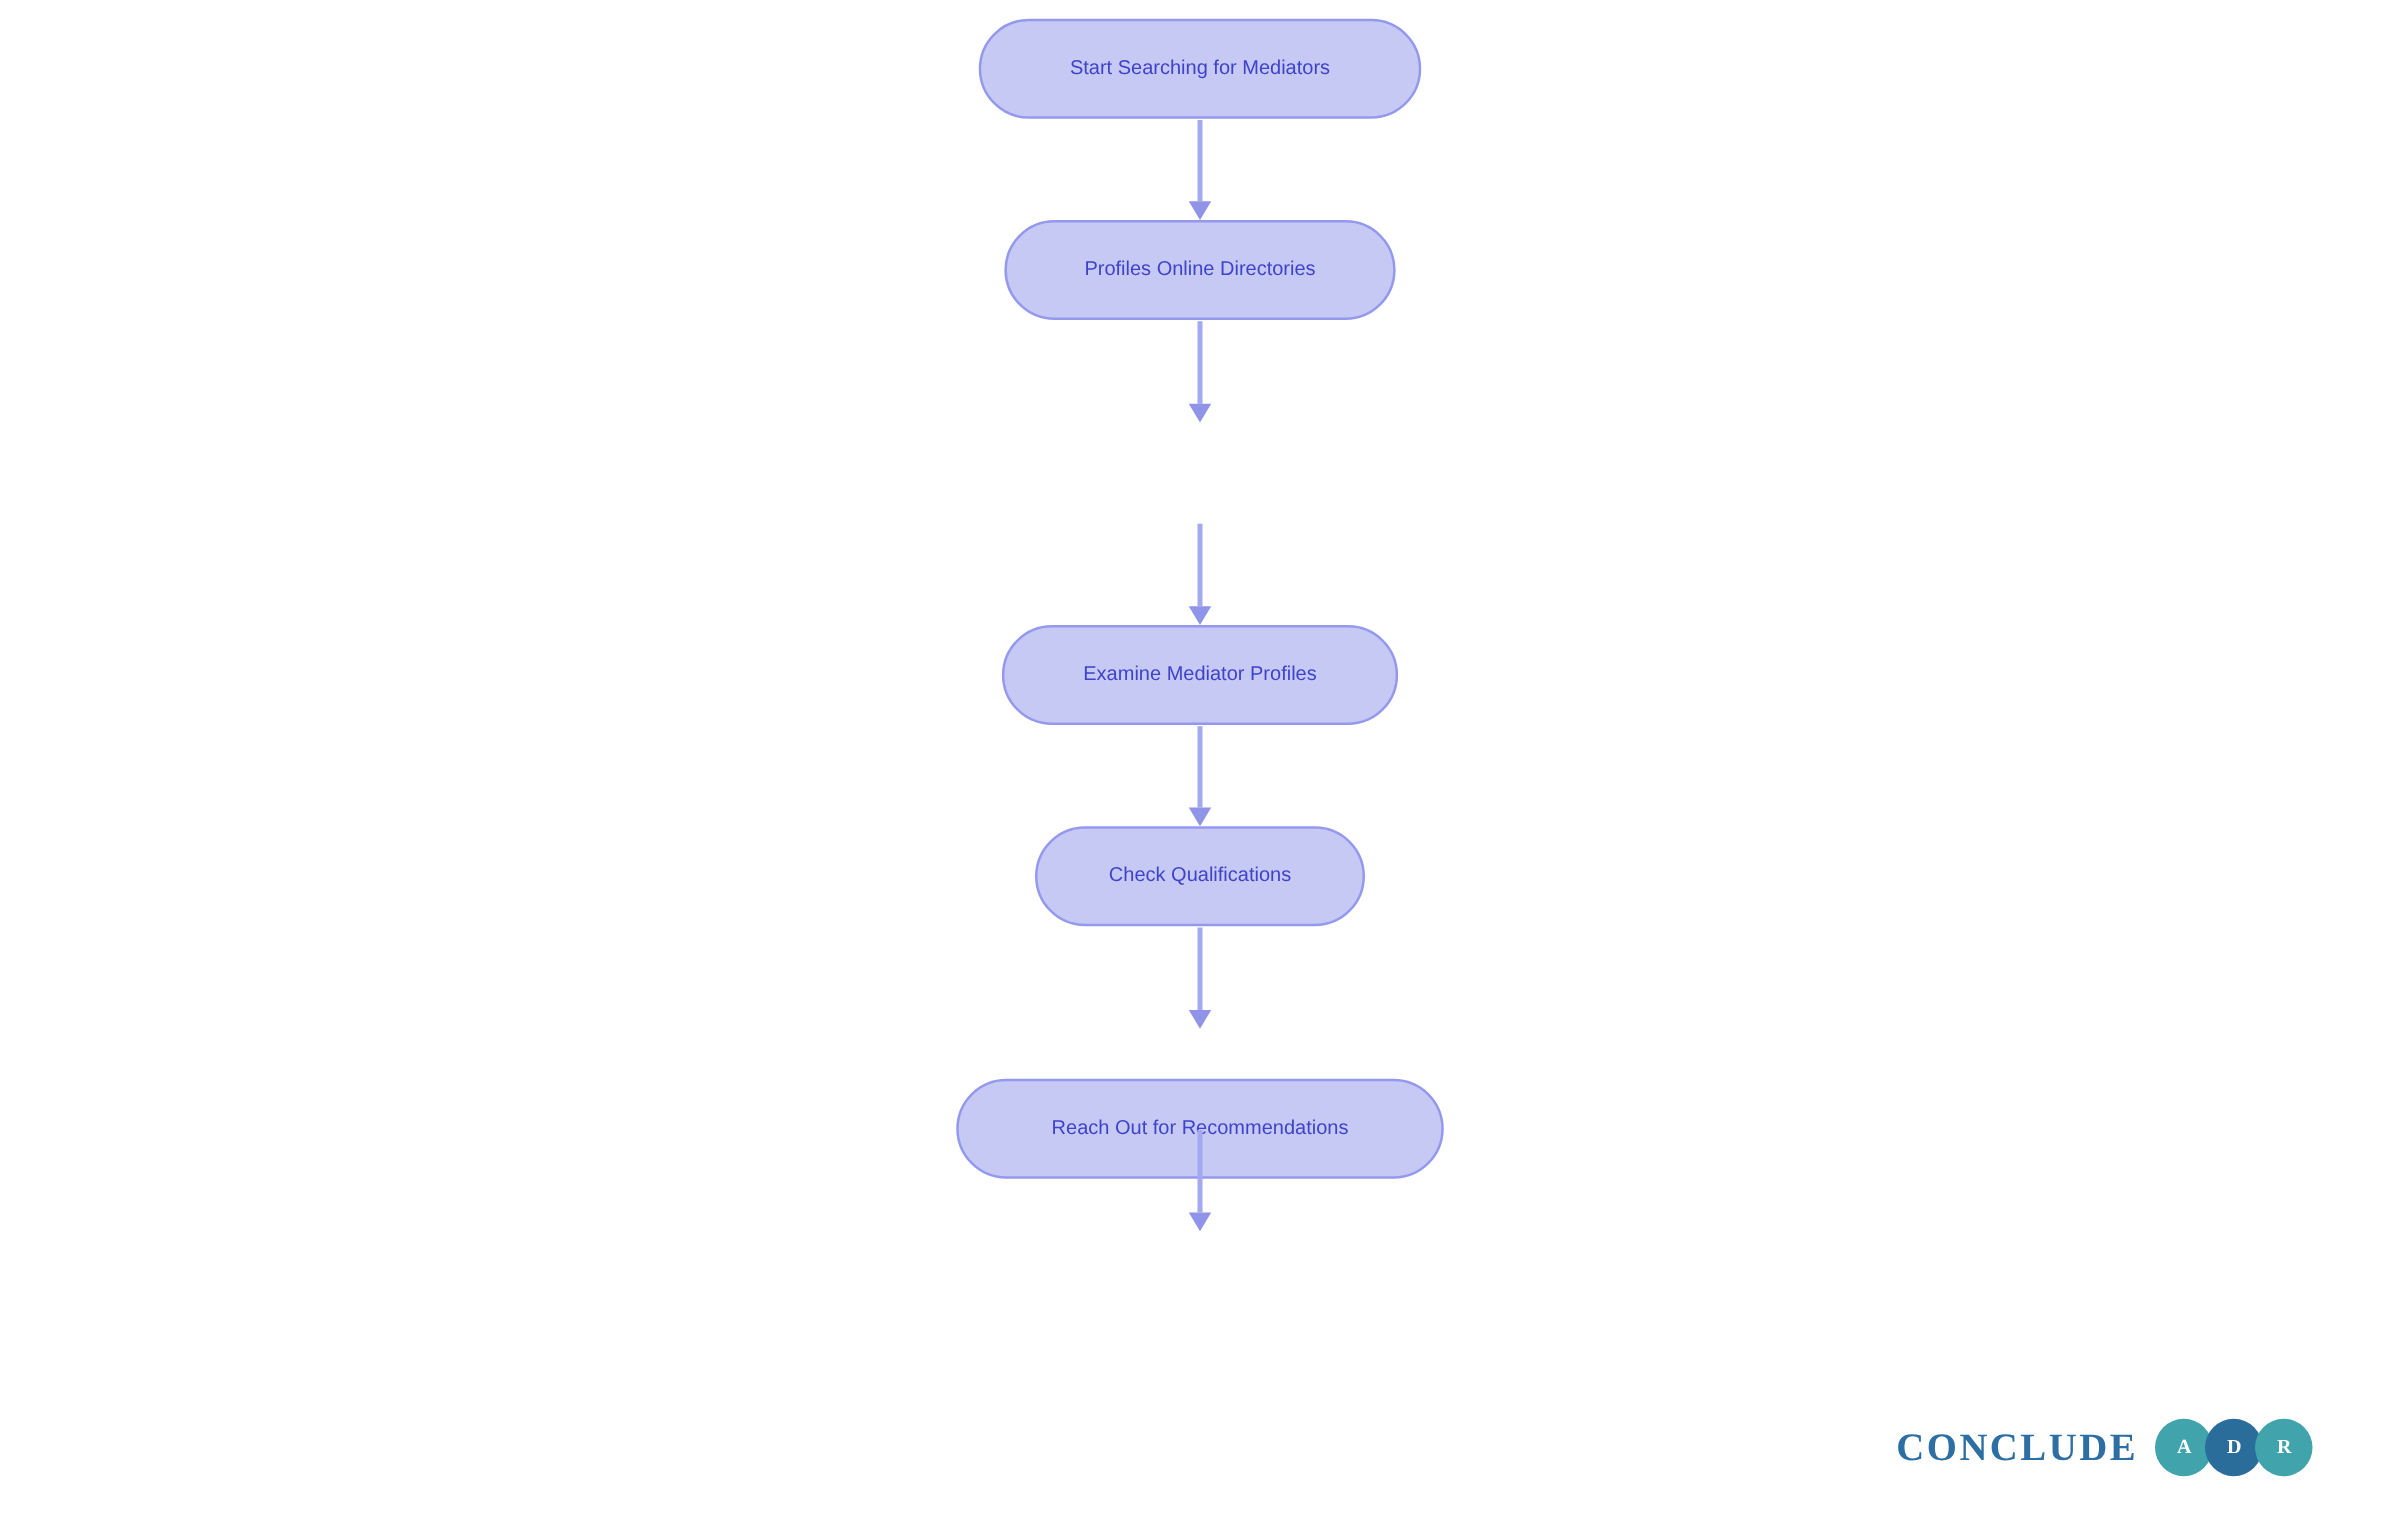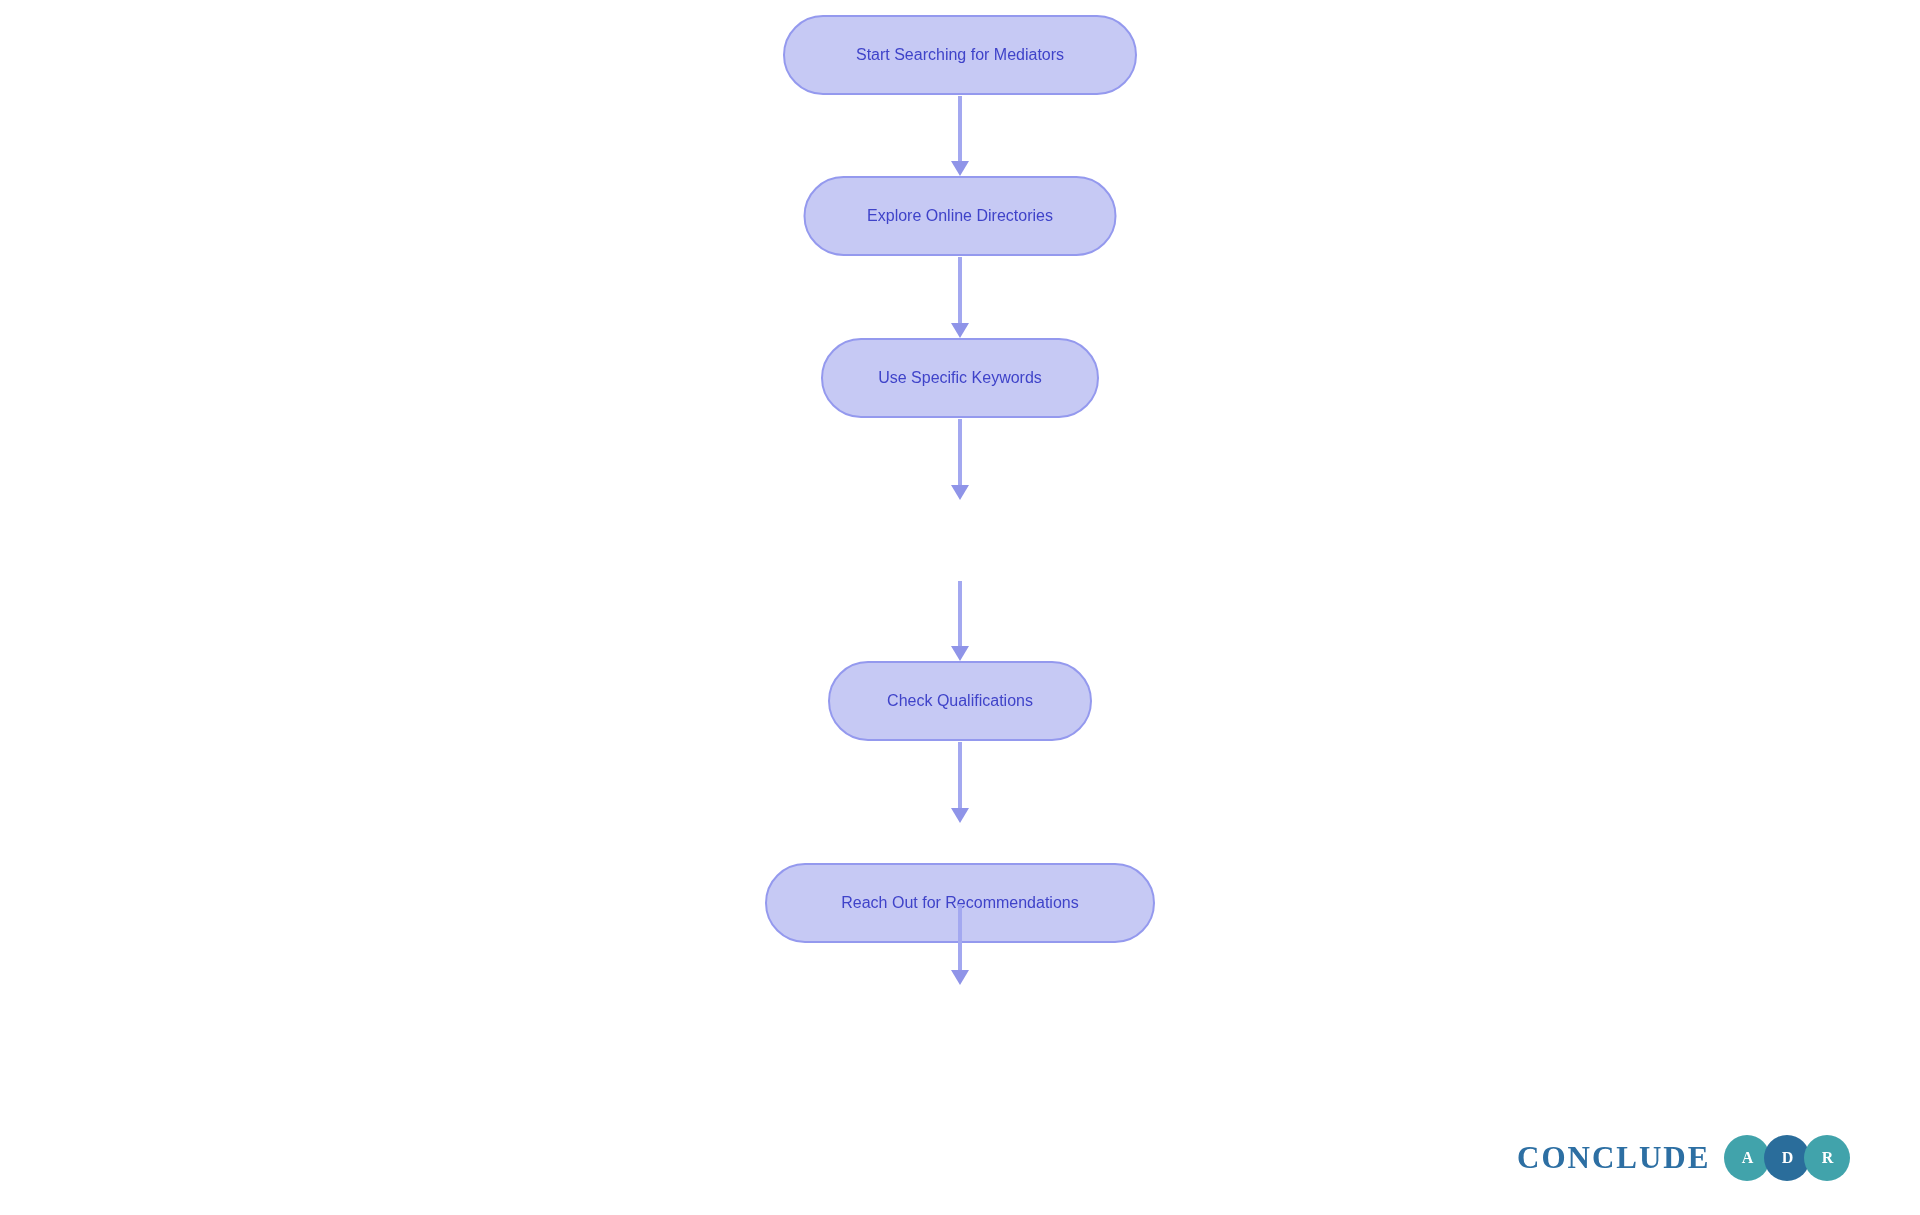--- a/index.html
+++ b/index.html
@@ -125,37 +125,37 @@
   <div class="node n1">
     <span>Start Searching for Mediators</span>
   </div>
 
   <div class="connector c1">
     <div class="shaft"></div>
     <div class="head"></div>
   </div>
 
   <div class="node n2">
-    <span>Explore Online Directories</span>
+    <span>Profiles Online Directories</span>
   </div>
 
   <div class="connector c2">
     <div class="shaft"></div>
     <div class="head"></div>
   </div>
 
-  <div class="node n3">
-    <span>Use Specific Keywords</span>
-  </div>
 
   <div class="connector c3">
     <div class="shaft"></div>
     <div class="head"></div>
   </div>
 
+  <div class="node n4">
+    <span>Examine Mediator Profiles</span>
+  </div>
 
   <div class="connector c4">
     <div class="shaft"></div>
     <div class="head"></div>
   </div>
 
   <div class="node n5">
     <span>Check Qualifications</span>
   </div>
 

